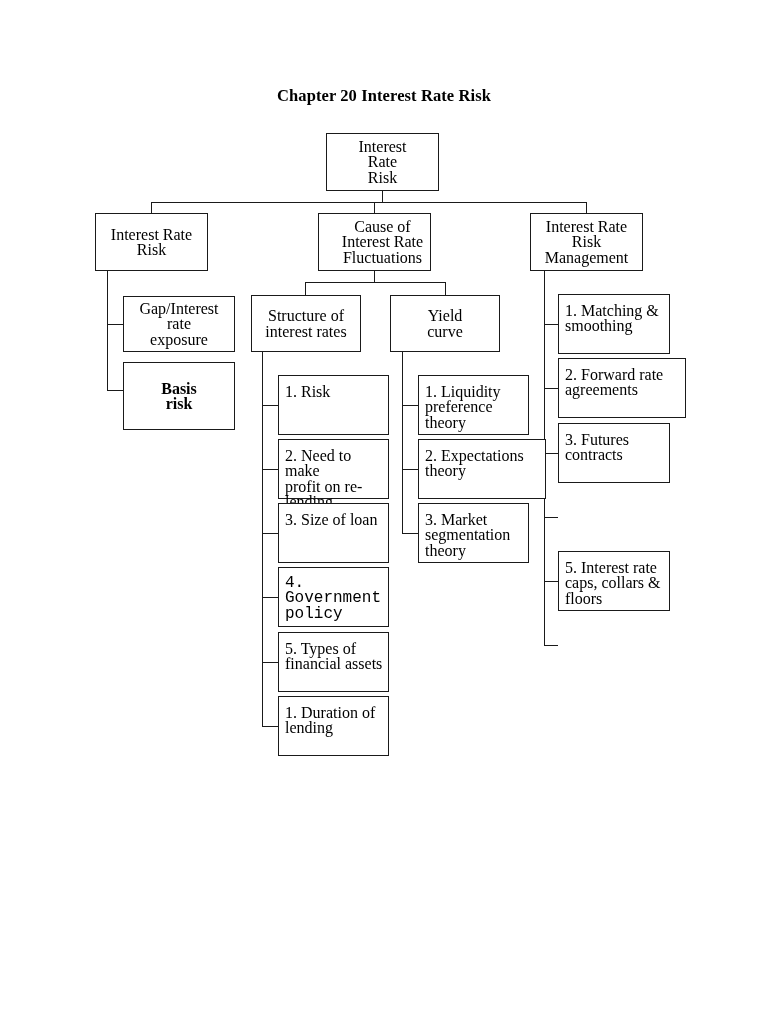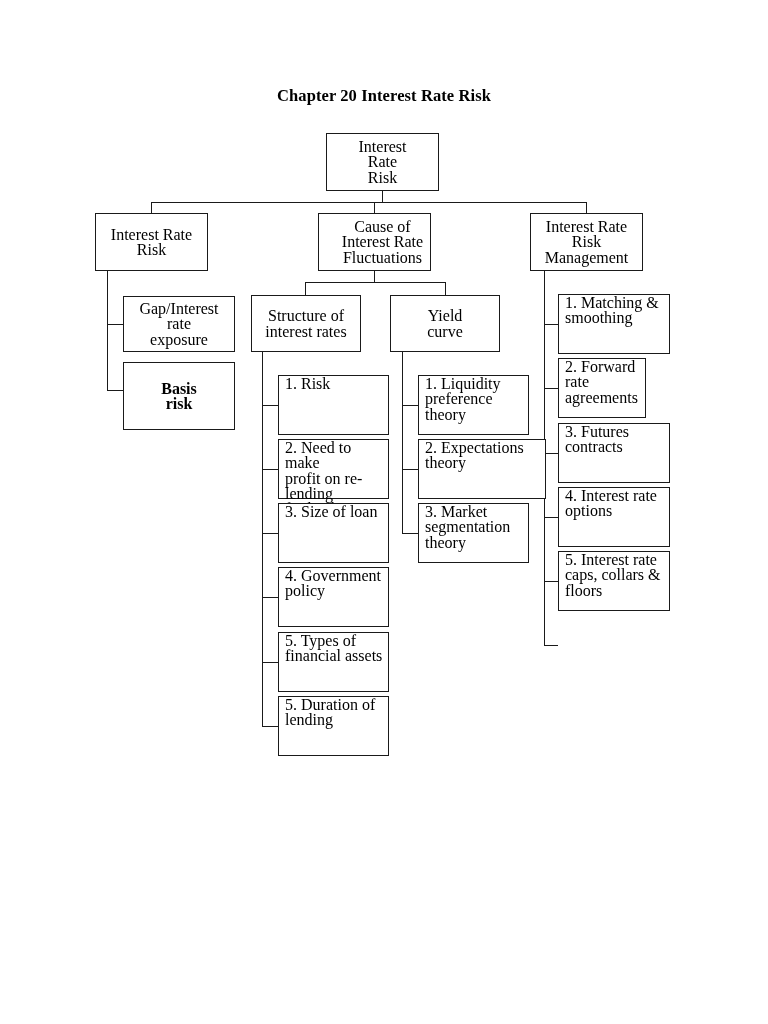--- a/index.html
+++ b/index.html
@@ -51,21 +51,21 @@
   .node.center .txt {
     text-align: center;
   }
   .node.center {
     display: flex;
     align-items: center;
     justify-content: center;
     padding: 2px 4px;
   }
   .node.left {
-    padding: 0 5px 4px 6px;
+    padding: 8px 5px 4px 6px;
     text-align: left;
   }
 
   .line {
     position: absolute;
     background: #1a1a1a;
     z-index: 1;
   }
   .line.h { height: 1.3px; }
   .line.v { width: 1.3px; }
@@ -149,30 +149,30 @@
     <span class="txt">1. Risk</span>
   </div>
   <div class="node left" style="left:278px; top:439px; width:111px; height:60px;">
     <span class="txt">2. Need to make
 profit on re-lending
 for banks</span>
   </div>
   <div class="node left" style="left:278px; top:503px; width:111px; height:60px;">
     <span class="txt">3. Size of loan</span>
   </div>
-  <div class="node left" style="left:278px; top:567px; width:111px; height:60px;">
+  <div class="node left" style="left:278px; top:567px; width:111px; height:60px;font-family:Liberation Mono, monospace;">
     <span class="txt">4. Government
 policy</span>
   </div>
   <div class="node left" style="left:278px; top:632px; width:111px; height:60px;">
     <span class="txt">5. Types of
 financial assets</span>
   </div>
   <div class="node left" style="left:278px; top:696px; width:111px; height:60px;">
-    <span class="txt">5. Duration of
+    <span class="txt">1. Duration of
 lending</span>
   </div>
 
   <div class="line v" style="left:402px; top:352px; height:182px;"></div>
   <div class="line h" style="left:402px; top:405px; width:16px;"></div>
   <div class="line h" style="left:402px; top:469px; width:16px;"></div>
   <div class="line h" style="left:402px; top:533px; width:16px;"></div>
 
   <div class="node left" style="left:418px; top:375px; width:111px; height:60px;">
     <span class="txt">1. Liquidity
@@ -194,31 +194,27 @@
   <div class="line h" style="left:544px; top:388px; width:14px;"></div>
   <div class="line h" style="left:544px; top:453px; width:14px;"></div>
   <div class="line h" style="left:544px; top:517px; width:14px;"></div>
   <div class="line h" style="left:544px; top:581px; width:14px;"></div>
   <div class="line h" style="left:544px; top:645px; width:14px;"></div>
 
   <div class="node left" style="left:558px; top:294px; width:112px; height:60px;">
     <span class="txt">1. Matching &amp;
 smoothing</span>
   </div>
-  <div class="node left" style="left:558px; top:358px; width:88px; height:60px;">
+  <div class="node left" style="left:558px; top:358px; width:128px; height:60px;">
     <span class="txt">2. Forward rate
 agreements</span>
   </div>
   <div class="node left" style="left:558px; top:423px; width:112px; height:60px;">
     <span class="txt">3. Futures
 contracts</span>
-  </div>
-  <div class="node left" style="left:558px; top:487px; width:112px; height:60px;">
-    <span class="txt">4. Interest rate
-options</span>
   </div>
   <div class="node left" style="left:558px; top:551px; width:112px; height:60px;">
     <span class="txt">5. Interest rate
 caps, collars &amp;
 floors</span>
   </div>
 
 </div>
 
 </body></html>

